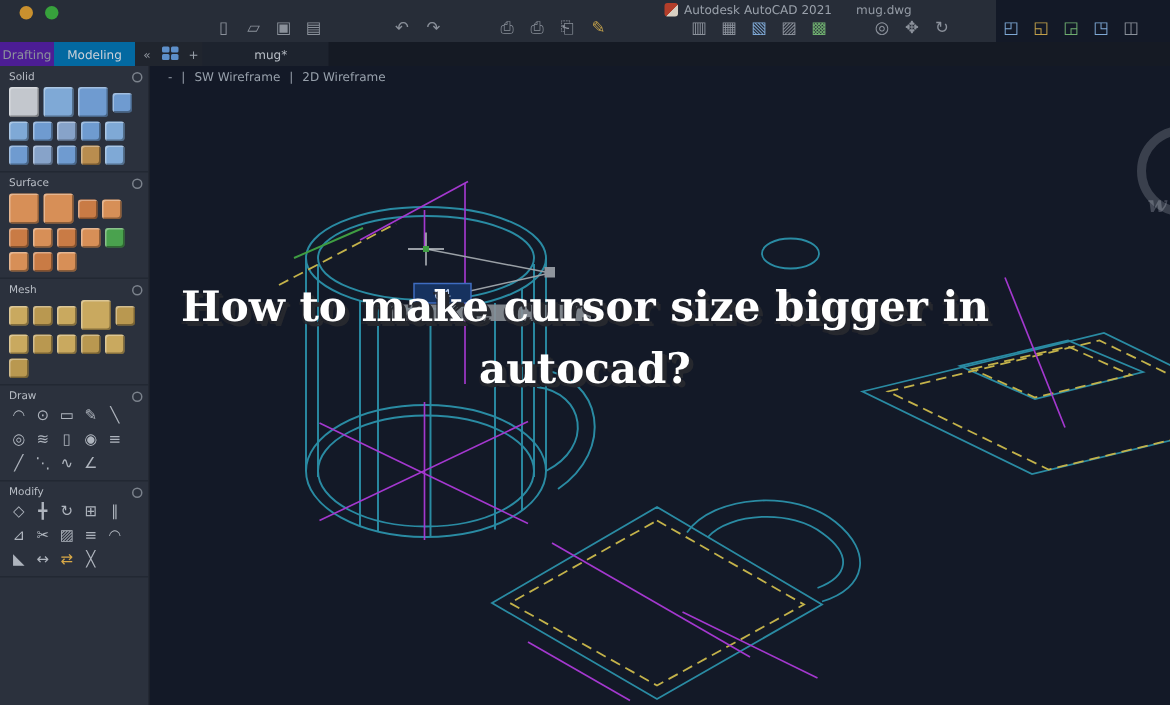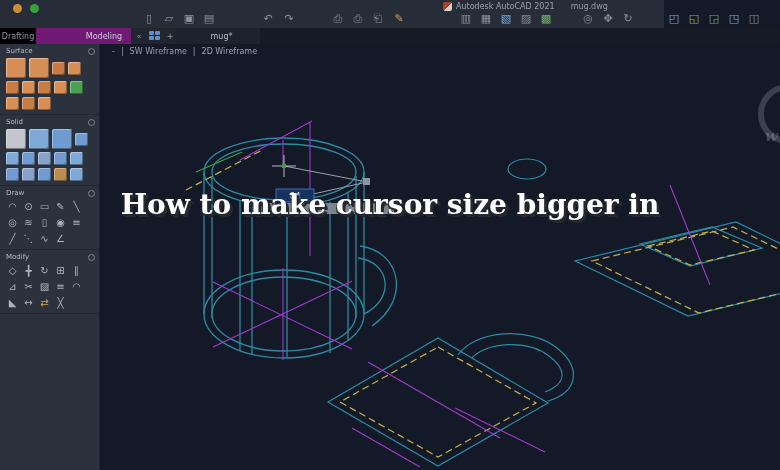--- a/index.html
+++ b/index.html
@@ -10,22 +10,22 @@
   .topbar{position:absolute;left:0;top:0;width:664px;height:28px;background:#272d38;border-bottom:1px solid #1b202a;}
   .tlight{position:absolute;top:4px;width:9px;height:9px;border-radius:50%;}
   .apptitle{position:absolute;left:443px;top:1px;height:11px;display:flex;align-items:center;gap:4px;
             font-size:8px;color:#9aa1ab;white-space:nowrap;}
   .aclogo{width:9px;height:9px;border-radius:2px;background:linear-gradient(135deg,#b33e2a 55%,#d8cfc2 55%);display:inline-block;}
   .doctitle{margin-left:12px;color:#949ba5;}
   .ticon{position:absolute;top:12px;width:16px;height:14px;font-size:11px;line-height:14px;text-align:center;color:#8b919b;cursor:default;}
   
   .tabrow{position:absolute;left:0;top:28px;width:780px;height:16px;background:#20252e;display:flex;align-items:stretch;font-size:8px;}
   .ptab{display:flex;align-items:center;justify-content:center;cursor:default;}
-  .tab-drafting{width:36px;background:#000000;color:#8d939c;}
-  .tab-modeling{width:54px;background:#701a75;color:#ccd1d8;padding-left:41px;}
+  .tab-drafting{width:36px;background:#4c1d95;color:#8d939c;}
+  .tab-modeling{width:54px;background:#0369a1;color:#ccd1d8;}
   .collapse{width:16px;display:flex;align-items:center;justify-content:center;color:#8d939c;}
   .gridicon{width:13px;margin:3px 2px 0 2px;height:10px;display:grid;grid-template-columns:5px 5px;grid-template-rows:4px 4px;gap:1px;}
   .gridicon i{background:#5d8fc9;border-radius:1px;}
   .newtab{width:12px;display:flex;align-items:center;justify-content:center;color:#9aa1ab;}
   .tab-file{width:84px;background:#1d232e;color:#b9bfc7;display:flex;align-items:center;padding-left:7px;box-sizing:border-box;}
   .tabfill{flex:1;background:#151a24;}
   
   .sidebar{position:absolute;left:0;top:44px;width:100px;height:426px;background:#2b313d;border-right:1px solid #1c212b;box-sizing:border-box;overflow:hidden;}
   .psec{padding:3px 4px 4px 6px;border-bottom:1px solid #222833;}
   .psec .hdr{display:flex;align-items:center;justify-content:space-between;margin-bottom:3px;}
@@ -99,58 +99,77 @@
     </div>
   <div class="newtab">+</div>
   <div class="ptab tab-file">mug*</div>
   <div class="tabfill"></div>
 </div>
 
 <div class="sidebar">
   <div>
       <div class="psec">
         <div class="hdr">
-          <span class="lbl">Surface</span>
-          <span class="dot"></span>
-        </div>
-        <div class="icons">
-          <span class="picon lg blk" style="background: rgb(215, 143, 87);"></span>
-          <span class="picon lg blk" style="background: rgb(215, 143, 87);"></span>
-          <span class="picon blk" style="background: rgb(201, 123, 69);"></span>
-          <span class="picon blk" style="background: rgb(215, 143, 87);"></span>
-          <span class="picon blk" style="background: rgb(201, 123, 69);"></span>
-          <span class="picon blk" style="background: rgb(215, 143, 87);"></span>
-          <span class="picon blk" style="background: rgb(201, 123, 69);"></span>
-          <span class="picon blk" style="background: rgb(215, 143, 87);"></span>
-          <span class="picon blk" style="background: rgb(74, 162, 78);"></span>
-          <span class="picon blk" style="background: rgb(215, 143, 87);"></span>
-          <span class="picon blk" style="background: rgb(201, 123, 69);"></span>
-          <span class="picon blk" style="background: rgb(215, 143, 87);"></span>
-        </div>
-      </div>
-      <div class="psec">
-        <div class="hdr">
           <span class="lbl">Solid</span>
           <span class="dot"></span>
         </div>
         <div class="icons">
           <span class="picon lg blk" style="background: rgb(195, 199, 205);"></span>
           <span class="picon lg blk" style="background: rgb(127, 169, 214);"></span>
           <span class="picon lg blk" style="background: rgb(111, 155, 208);"></span>
           <span class="picon blk" style="background: rgb(111, 155, 208);"></span>
           <span class="picon blk" style="background: rgb(127, 169, 214);"></span>
           <span class="picon blk" style="background: rgb(111, 155, 208);"></span>
           <span class="picon blk" style="background: rgb(135, 163, 201);"></span>
           <span class="picon blk" style="background: rgb(111, 155, 208);"></span>
           <span class="picon blk" style="background: rgb(127, 169, 214);"></span>
           <span class="picon blk" style="background: rgb(111, 155, 208);"></span>
           <span class="picon blk" style="background: rgb(135, 163, 201);"></span>
           <span class="picon blk" style="background: rgb(111, 155, 208);"></span>
           <span class="picon blk" style="background: rgb(185, 141, 79);"></span>
           <span class="picon blk" style="background: rgb(127, 169, 214);"></span>
+        </div>
+      </div>
+      <div class="psec">
+        <div class="hdr">
+          <span class="lbl">Surface</span>
+          <span class="dot"></span>
+        </div>
+        <div class="icons">
+          <span class="picon lg blk" style="background: rgb(215, 143, 87);"></span>
+          <span class="picon lg blk" style="background: rgb(215, 143, 87);"></span>
+          <span class="picon blk" style="background: rgb(201, 123, 69);"></span>
+          <span class="picon blk" style="background: rgb(215, 143, 87);"></span>
+          <span class="picon blk" style="background: rgb(201, 123, 69);"></span>
+          <span class="picon blk" style="background: rgb(215, 143, 87);"></span>
+          <span class="picon blk" style="background: rgb(201, 123, 69);"></span>
+          <span class="picon blk" style="background: rgb(215, 143, 87);"></span>
+          <span class="picon blk" style="background: rgb(74, 162, 78);"></span>
+          <span class="picon blk" style="background: rgb(215, 143, 87);"></span>
+          <span class="picon blk" style="background: rgb(201, 123, 69);"></span>
+          <span class="picon blk" style="background: rgb(215, 143, 87);"></span>
+        </div>
+      </div>
+      <div class="psec">
+        <div class="hdr">
+          <span class="lbl">Mesh</span>
+          <span class="dot"></span>
+        </div>
+        <div class="icons">
+          <span class="picon blk" style="background: rgb(201, 169, 95);"></span>
+          <span class="picon blk" style="background: rgb(185, 152, 80);"></span>
+          <span class="picon blk" style="background: rgb(201, 169, 95);"></span>
+          <span class="picon lg blk" style="background: rgb(201, 169, 95);"></span>
+          <span class="picon blk" style="background: rgb(185, 152, 80);"></span>
+          <span class="picon blk" style="background: rgb(201, 169, 95);"></span>
+          <span class="picon blk" style="background: rgb(185, 152, 80);"></span>
+          <span class="picon blk" style="background: rgb(201, 169, 95);"></span>
+          <span class="picon blk" style="background: rgb(185, 152, 80);"></span>
+          <span class="picon blk" style="background: rgb(201, 169, 95);"></span>
+          <span class="picon blk" style="background: rgb(185, 152, 80);"></span>
         </div>
       </div>
       <div class="psec">
         <div class="hdr">
           <span class="lbl">Draw</span>
           <span class="dot"></span>
         </div>
         <div class="icons">
           <span class="picon" style="color: rgb(174, 180, 189);">◠</span>
           <span class="picon" style="color: rgb(174, 180, 189);">⊙</span>
@@ -266,13 +285,14 @@
     <span>-</span>
     <span>|</span>
     <span>SW Wireframe</span>
     <span>|</span>
     <span>2D Wireframe</span>
   </div>
 </div>
 
 <div class="overlay">
   <div>How to make cursor size bigger in</div>
+  <div>autocad?</div>
 </div>
 
 </body></html>

